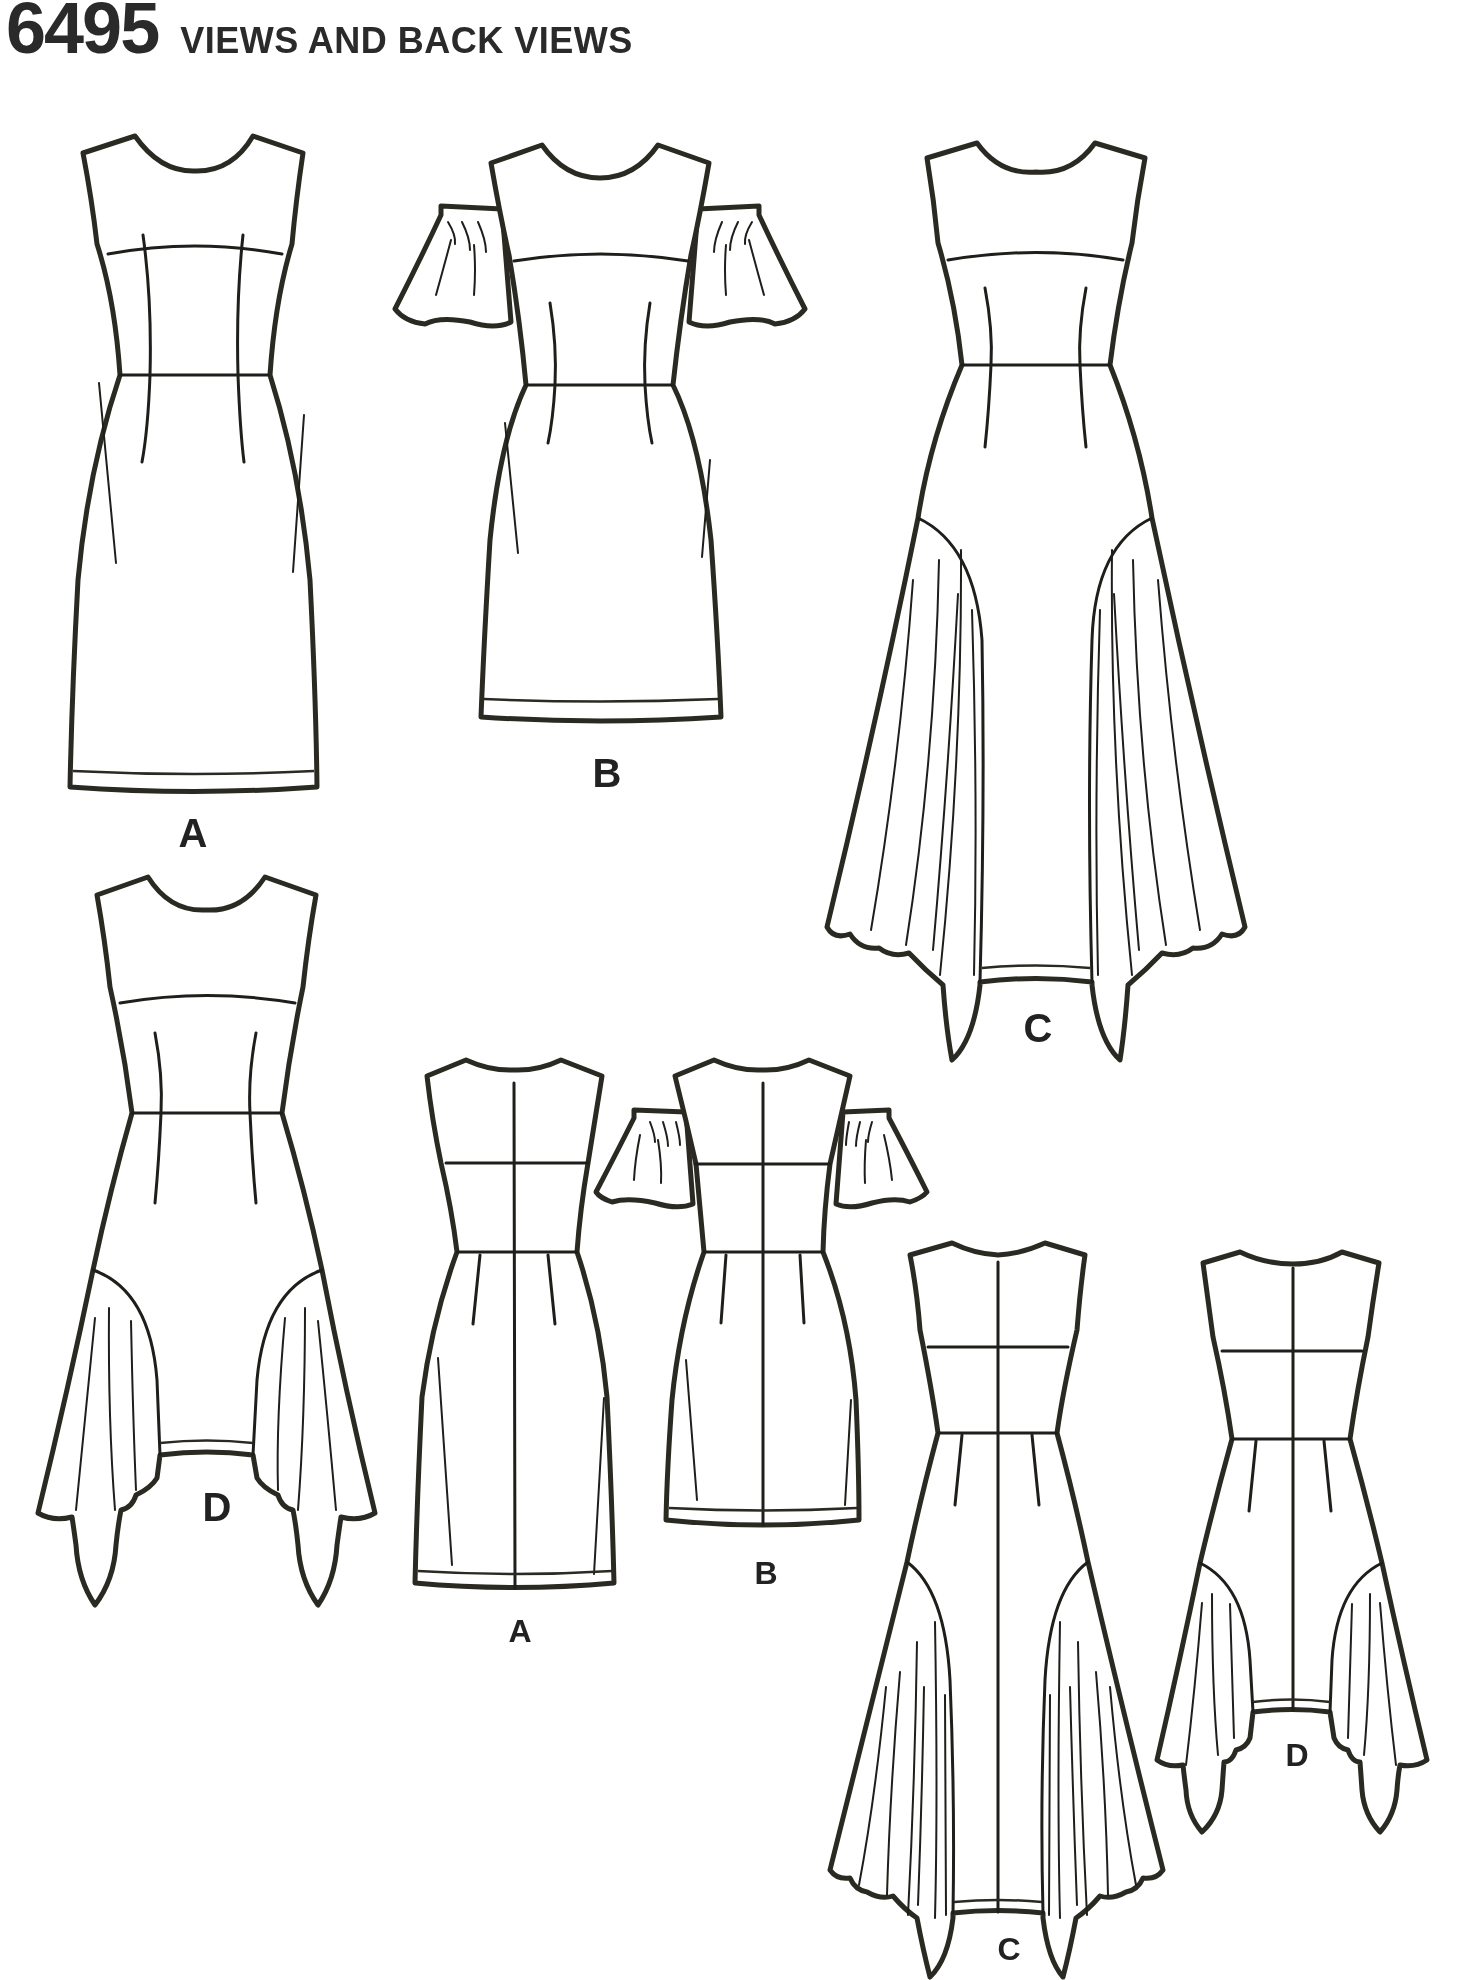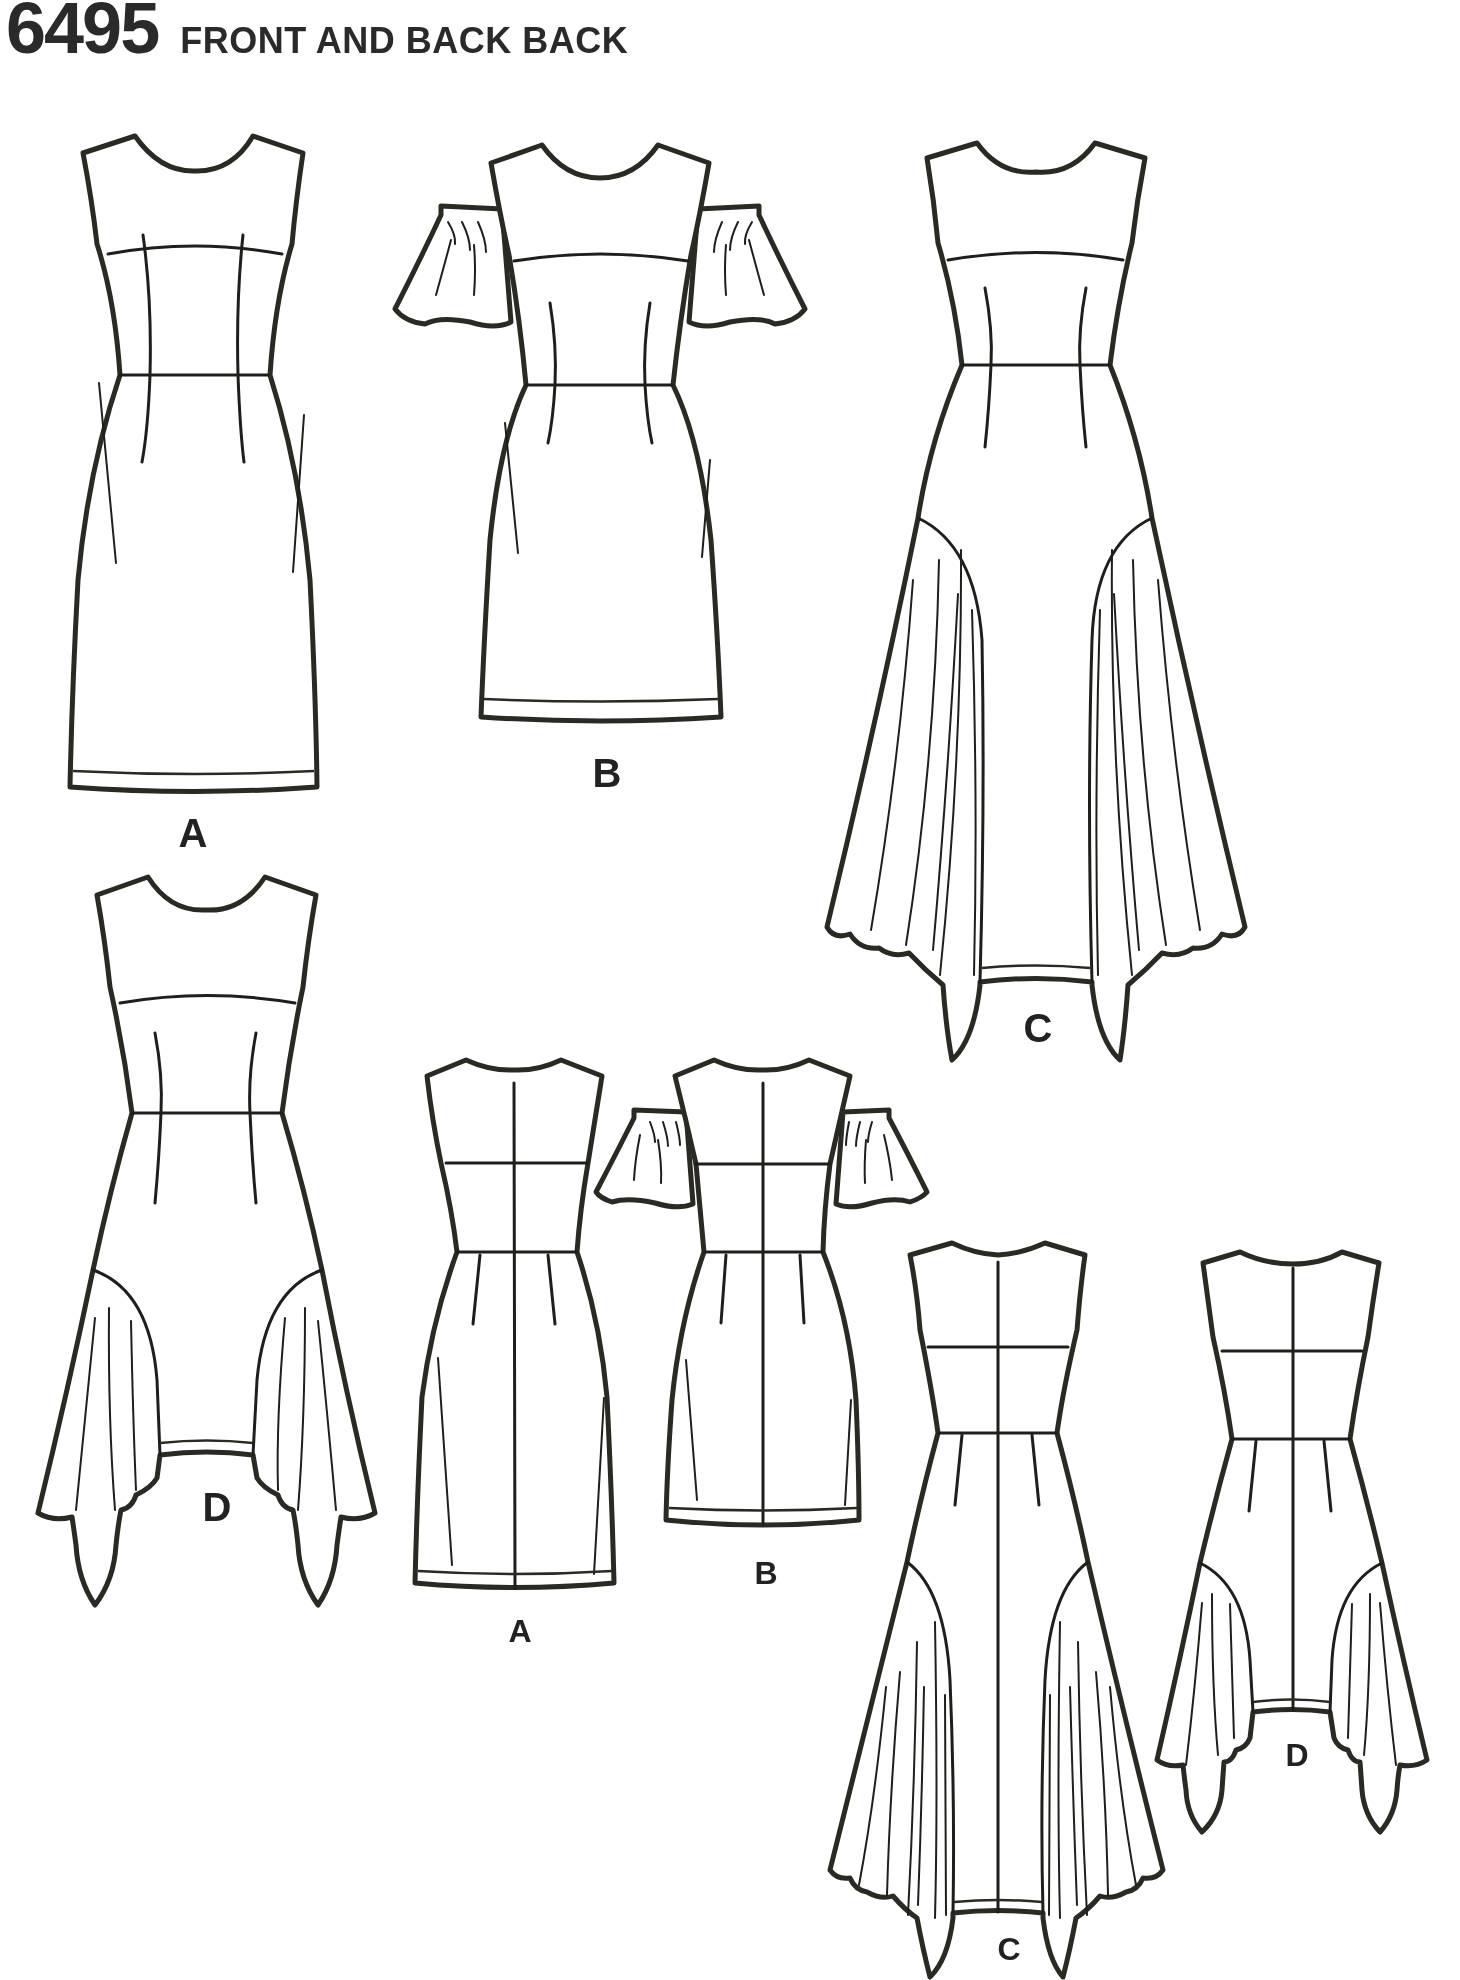--- a/index.html
+++ b/index.html
@@ -14,21 +14,21 @@
   .hemline { fill: none; stroke: #2b2a22; stroke-width: 2.5; }
   .view-label { font-family: "Liberation Sans", sans-serif; font-weight: bold; fill: #222222; text-anchor: middle; }
   .front-label { font-size: 40px; }
   .back-label { font-size: 32px; }
 </style>
 </head>
 <body>
 
 <div class="header">
   <span class="pattern-number">6495</span>
-  <span class="header-title">FRONT AND BACK BACK</span>
+  <span class="header-title">VIEWS AND BACK VIEWS</span>
 </div>
 
 <svg class="canvas" width="1460" height="1980" viewBox="0 0 1460 1980">
 
   <g>
     <path class="ol" d="M83,153 L135,136 Q160,172 195,171 Q232,172 253,136 L303,153 Q296,200 292,244 Q275,300 270,375 Q300,470 310,580 Q316,700 317,787 Q195,796 70,787 Q72,690 78,580 Q88,470 120,375 Q115,300 97,244 Q92,200 83,153 Z"></path>
     <path class="seam" d="M108,254 Q195,238 282,254"></path>
     <path class="seam" d="M120,375 L268,375"></path>
     <path class="seam" d="M143,235 Q152,300 150,375 Q148,430 142,462"></path>
     <path class="seam" d="M243,235 Q236,300 238,375 Q240,430 244,462"></path>

